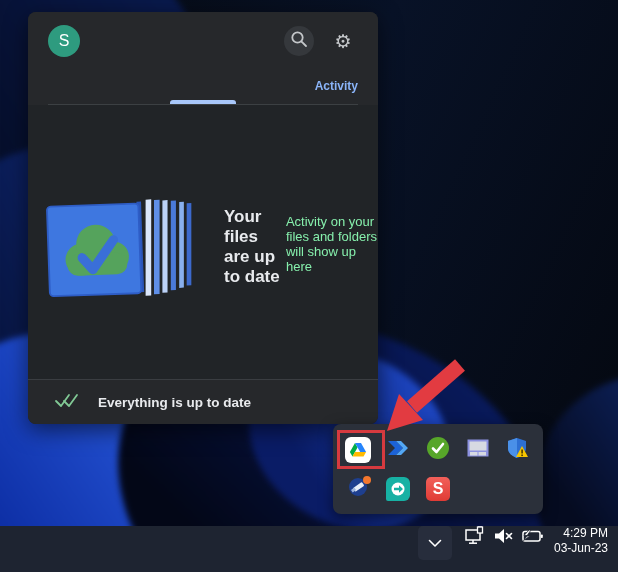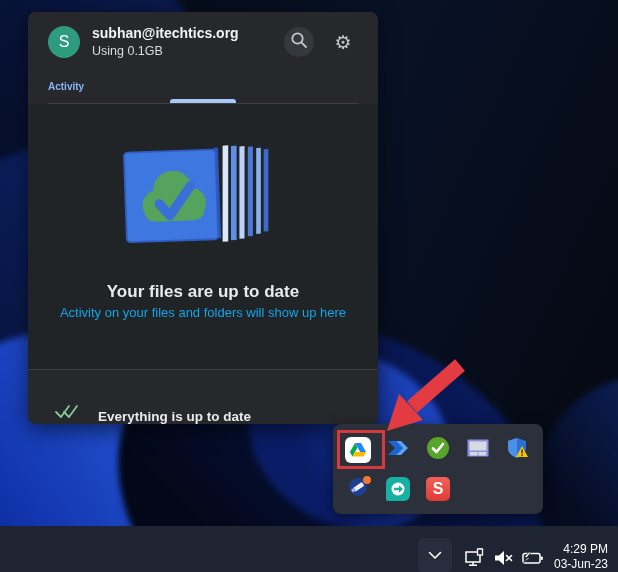--- a/index.html
+++ b/index.html
@@ -33,31 +33,31 @@
     display:flex;align-items:center;justify-content:center;font-size:16px;flex:0 0 32px;}
   .acct-text{margin-left:12px;line-height:1.25;}
   .acct-email{font-size:14px;font-weight:bold;color:#f1f3f4;}
   .acct-usage{font-size:12.5px;color:#dadce0;margin-top:1px;}
   .hdr-actions{margin-left:auto;display:flex;align-items:center;gap:14px;}
   .icon-btn{width:30px;height:30px;border-radius:50%;display:flex;align-items:center;
     justify-content:center;cursor:pointer;}
   .icon-btn.search-bg{background:#35383c;}
   .gear-glyph{font-family:"DejaVu Sans",sans-serif;font-size:19px;color:#c4c7ca;line-height:1;}
   .dp-tabs{display:flex;margin-top:10px;border-bottom:1px solid #3c4043;}
-  .dp-tab{flex:1;text-align:left;padding:12px 0 11px;font-size:10px;font-weight:bold;
+  .dp-tab{flex:1;text-align:right;padding:12px 0 11px;font-size:12px;font-weight:bold;
     color:#9aa0a6;position:relative;cursor:pointer;}
   .dp-tab.active{color:#8ab4f8;}
   .dp-tab.active .underline{position:absolute;left:50%;transform:translateX(-50%);
     bottom:0;width:66px;height:4px;border-radius:3px 3px 0 0;background:#a8c7fa;}
-  .dp-body{flex:1;background:#212427;display:flex;flex-direction:column;align-items:center;}
+  .dp-body{flex:1;background:#212427;display:flex;flex-direction:row;align-items:center;}
   .illustration{margin-top:18px;}
   .empty-title{font-size:17px;font-weight:bold;color:#e8eaed;margin-top:10px;}
-  .empty-sub{font-size:13px;color:#0ea5e9;margin-top:3px;}
-  .dp-footer{height:55px;background:#26282b;border-top:1px solid #3a3d41;
-    display:flex;align-items:flex-end;padding-left:26px;}
+  .empty-sub{font-size:13px;color:#86efac;margin-top:3px;}
+  .dp-footer{height:45px;background:#26282b;border-top:1px solid #3a3d41;
+    display:flex;align-items:center;padding-left:26px;}
   .footer-text{font-size:13.5px;font-weight:bold;color:#e8eaed;margin-left:18px;}
 
   
   .tray-popup{position:absolute;left:333px;top:424px;width:210px;height:90px;
     background:#2b303a;border-radius:8px;box-shadow:0 4px 14px rgba(0,0,0,.5);
     display:grid;grid-template-columns:repeat(5,40px);grid-auto-rows:39px;
     padding:6px 5px;justify-items:center;align-items:center;}
   .tray-cell{width:36px;height:34px;display:flex;align-items:center;justify-content:center;
     cursor:pointer;position:relative;}
   .drive-tile{width:26px;height:26px;border-radius:6px;background:#fff;
@@ -68,21 +68,21 @@
     background:linear-gradient(180deg,#f2605a,#e03b35);color:#fff;font-weight:bold;
     font-size:16px;display:flex;align-items:center;justify-content:center;}
   .teal-tile{width:24px;height:24px;border-radius:6px 6px 6px 2px;background:#17b1a4;
     display:flex;align-items:center;justify-content:center;}
   .red-box{position:absolute;left:337px;top:430px;width:48px;height:39px;
     border:3px solid #d63a3f;pointer-events:none;}
   .red-arrow{position:absolute;left:378px;top:358px;pointer-events:none;}
 
   
   .taskbar{position:absolute;left:0;bottom:0;width:618px;height:46px;background:#1e2431;
-    display:flex;align-items:flex-end;justify-content:flex-end;padding-right:6px;}
+    display:flex;align-items:flex-start;justify-content:flex-end;padding-right:6px;}
   .chevron-btn{width:34px;height:34px;border-radius:5px;background:#272d3c;
     display:flex;align-items:center;justify-content:center;cursor:pointer;margin-right:12px;}
   .sys-icons{display:flex;align-items:center;gap:7px;margin-right:10px;cursor:pointer;}
   .clock{color:#ffffff;font-size:12px;text-align:right;line-height:15px;cursor:pointer;
     padding-right:4px;}
 </style>
 </head>
 <body>
 
 <div class="wallpaper">
@@ -91,24 +91,20 @@
   <div class="petal p3"></div>
   <div class="petal p4"></div>
   <div class="petal p5"></div>
   <div class="petal p6"></div>
 </div>
 
 <div class="drive-panel">
   <div class="dp-header">
     <div class="dp-account">
       <div class="avatar">S</div>
-      <div class="acct-text">
-        <div class="acct-email">subhan@itechtics.org</div>
-        <div class="acct-usage">Using 0.1GB</div>
-      </div>
       <div class="hdr-actions">
         <div class="icon-btn search-bg">
           <span>
             <svg width="18" height="18" viewBox="0 0 18 18">
               <circle cx="7.5" cy="7.5" r="5.2" fill="none" stroke="#c4c7ca" stroke-width="1.8"></circle>
               <line x1="11.6" y1="11.6" x2="16" y2="16" stroke="#c4c7ca" stroke-width="1.8" stroke-linecap="round"></line>
             </svg>
           </span>
         </div>
         <div class="icon-btn">

